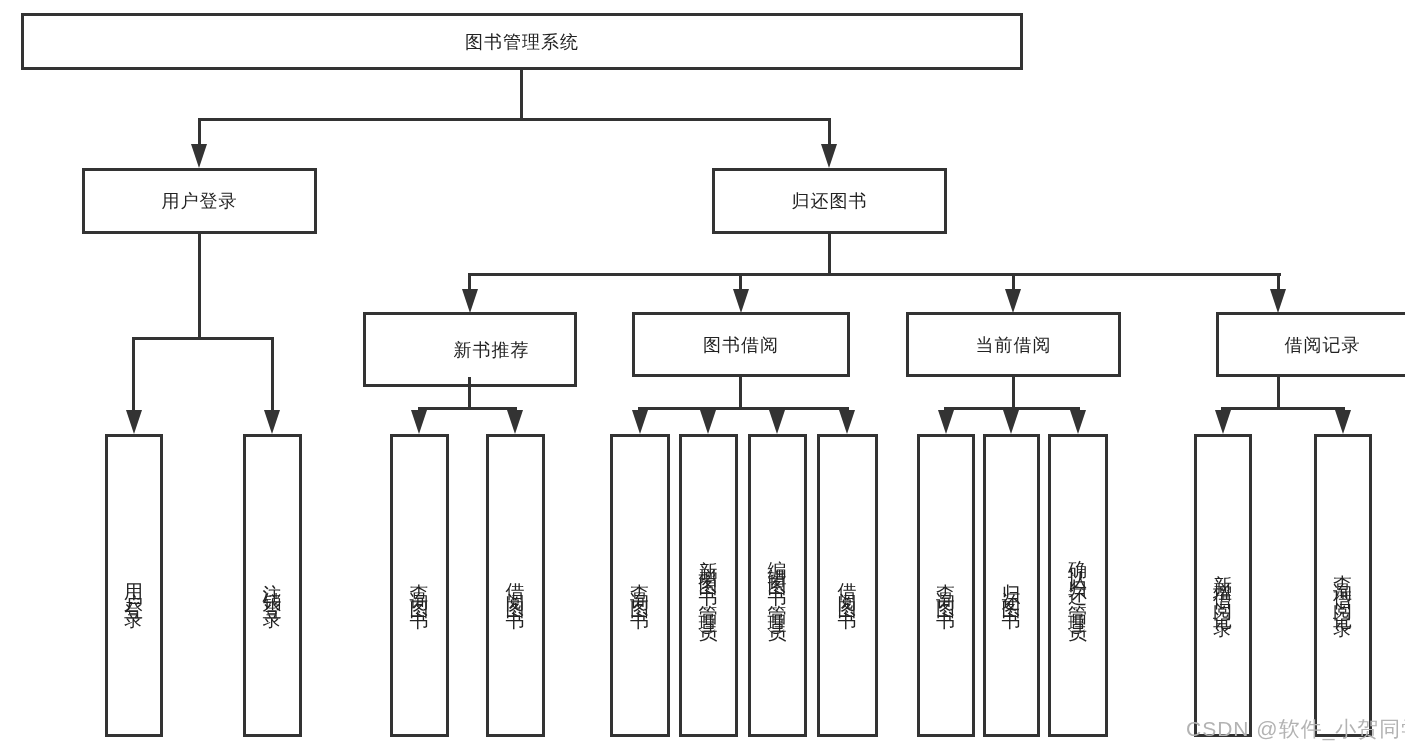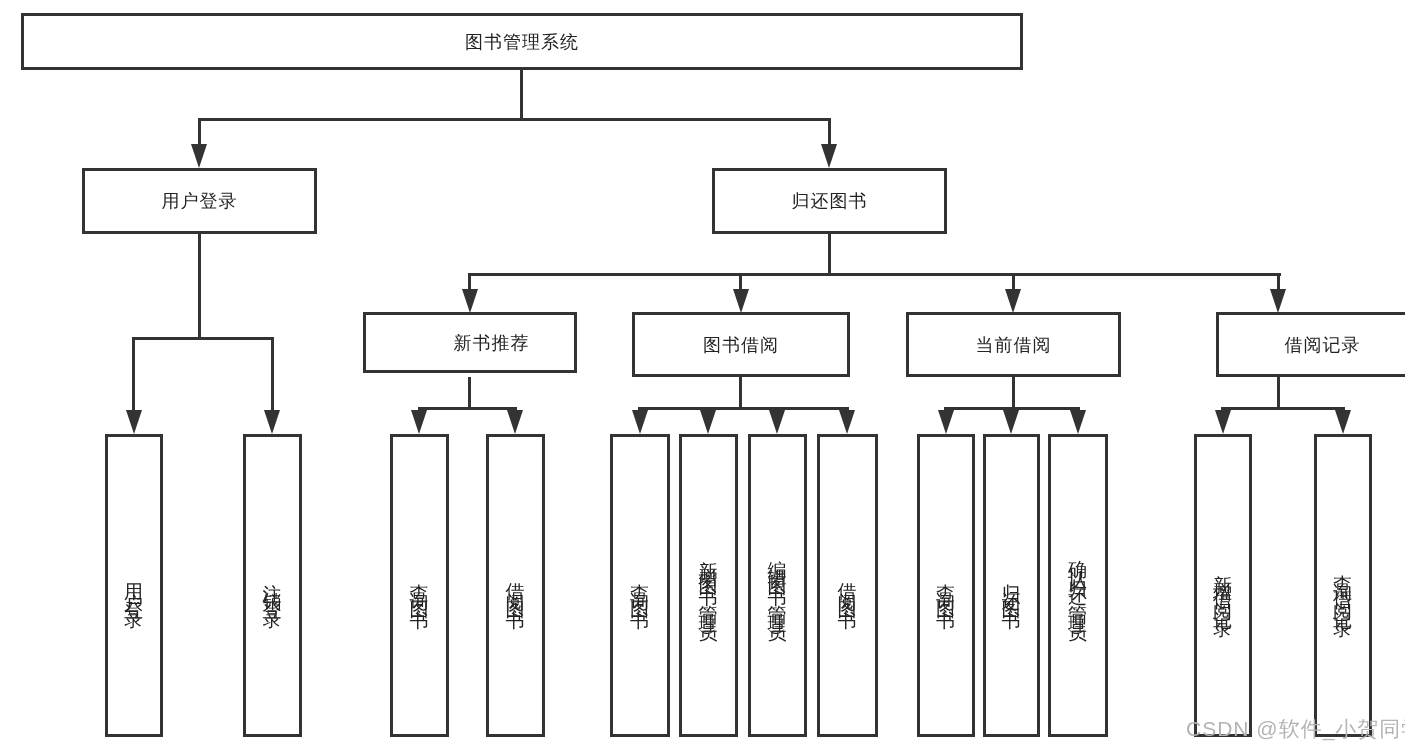--- a/index.html
+++ b/index.html
@@ -100,21 +100,21 @@
   <div class="line" style="left:469px; top:273px; width:812px; height:3px;"></div>
   <div class="line" style="left:468px; top:273px; width:3px; height:19px;"></div>
   <div class="arrow" style="left:462px; top:289px;"></div>
   <div class="line" style="left:739px; top:273px; width:3px; height:19px;"></div>
   <div class="arrow" style="left:733px; top:289px;"></div>
   <div class="line" style="left:1012px; top:273px; width:3px; height:19px;"></div>
   <div class="arrow" style="left:1005px; top:289px;"></div>
   <div class="line" style="left:1277px; top:273px; width:3px; height:19px;"></div>
   <div class="arrow" style="left:1270px; top:289px;"></div>
 
-  <div class="hbox" style="left:363px; top:312px; width:214px; height:61px;padding-left:43px;">
+  <div class="hbox" style="left:363px; top:312px; width:214px; height:75px;padding-left:43px;">
     <span>新书推荐</span>
   </div>
   <div class="hbox" style="left:906px; top:312px; width:215px; height:65px;">
     <span>当前借阅</span>
   </div>
   <div class="hbox" style="left:632px; top:312px; width:218px; height:65px;">
     <span>图书借阅</span>
   </div>
   <div class="hbox" style="left:1216px; top:312px; width:213px; height:65px;">
     <span>借阅记录</span>

